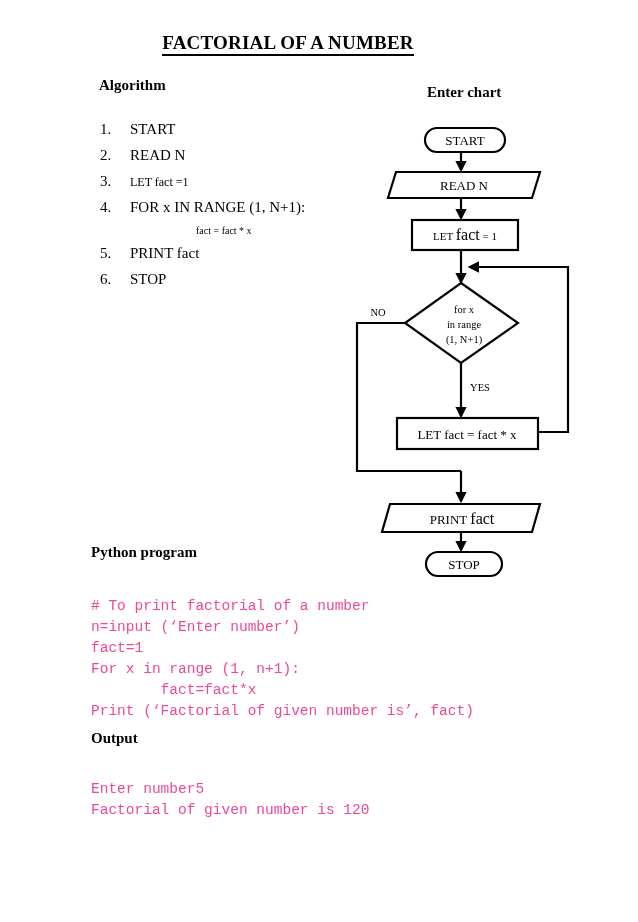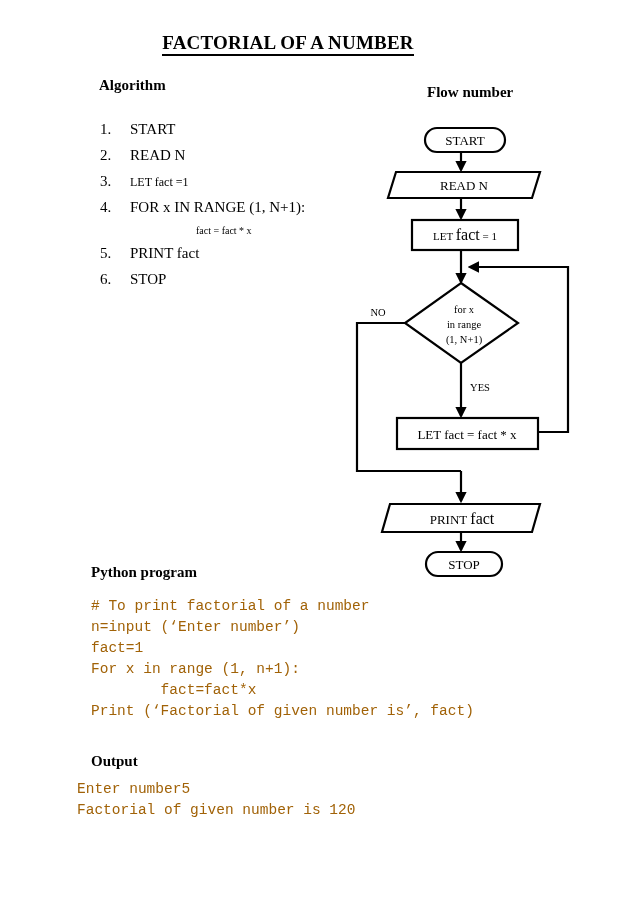--- a/index.html
+++ b/index.html
@@ -36,22 +36,22 @@
 
   
   .section-heading {
     position: absolute;
     font-family: "Liberation Serif", "DejaVu Serif", serif;
     font-weight: bold;
     font-size: 15px;
   }
   #heading-algorithm { left: 99px; top: 77px; }
   #heading-flowchart { left: 427px; top: 84px; font-size: 15px; }
-  #heading-python    { left: 91px;  top: 564px; }
-  #heading-output    { left: 91px;  top: 753px; }
+  #heading-python    { left: 91px;  top: 544px; }
+  #heading-output    { left: 91px;  top: 730px; }
 
   
   #algorithm-list {
     position: absolute;
     left: 100px;
     top: 121px;
     width: 290px;
   }
   .algo-row {
     display: flex;
@@ -70,24 +70,24 @@
     font-size: 10px;
   }
 
   
   .code-block {
     position: absolute;
     font-family: "Liberation Mono", "DejaVu Sans Mono", monospace;
     font-size: 14.5px;
     line-height: 21px;
     white-space: pre;
-    color: #a16207;
+    color: #ec4899;
   }
   #python-code { left: 91px; top: 596px; }
-  #output-code { left: 77px; top: 779px; }
+  #output-code { left: 91px; top: 779px; }
 
   
   #flowchart {
     position: absolute;
     left: 330px;
     top: 110px;
     width: 260px;
     height: 490px;
   }
   #flowchart svg { display: block; }
@@ -115,21 +115,21 @@
 <body>
 
 <div id="page">
 
   <div id="doc-title">
     <span class="ul">FACTORIAL OF A NUMBER</span>
   </div>
 
   <div class="section-heading" id="heading-algorithm">Algorithm</div>
 
-  <div class="section-heading" id="heading-flowchart">Flow number</div>
+  <div class="section-heading" id="heading-flowchart">Enter chart</div>
 
   <div id="algorithm-list">
     <div class="algo-row">
       <span class="algo-num">1.</span>
       <span class="algo-text">START</span>
     </div>
     <div class="algo-row">
       <span class="algo-num">2.</span>
       <span class="algo-text">READ  N</span>
     </div>

